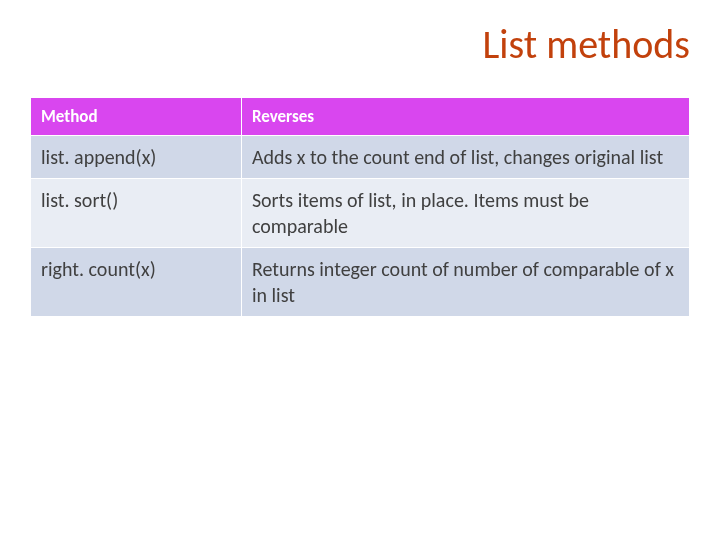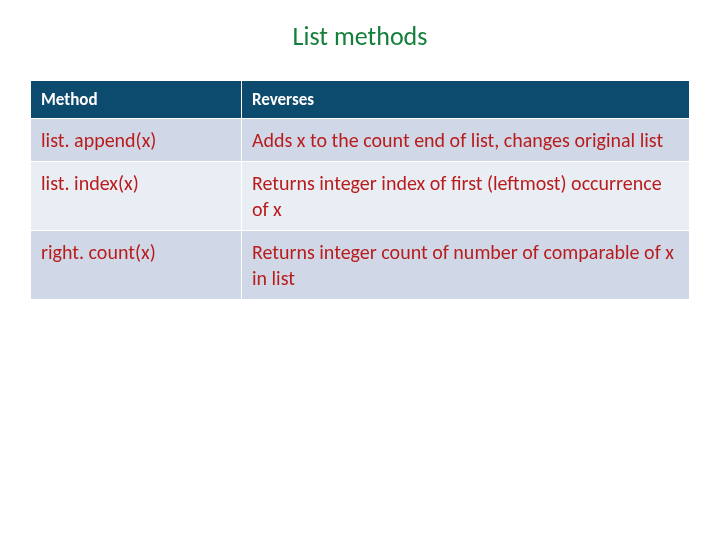--- a/index.html
+++ b/index.html
@@ -5,46 +5,46 @@
   * { margin: 0; padding: 0; box-sizing: border-box; }
   body {
     width: 720px;
     height: 540px;
     background: #ffffff;
     font-family: Calibri, "Segoe UI", Arial, sans-serif;
     padding: 20px 30px;
     color: #000;
   }
   .title {
-    text-align: center;
-    font-size: 26px;
+    text-align: right;
+    font-size: 40px;
     font-weight: 400;
     margin-bottom: 28px;
-    color: #15803d;
+    color: #c2410c;
   }
   .tbl {
     width: 100%;
     border-collapse: collapse;
   }
   .tbl th {
-    background: #0c4a6e;
+    background: #d946ef;
     color: #ffffff;
     font-weight: 700;
     text-align: left;
     padding: 8px 10px;
     font-size: 17px;
     border: 1px solid #ffffff;
   }
   .tbl td {
     padding: 8px 10px;
     font-size: 20px;
     border: 1px solid #ffffff;
     vertical-align: top;
     line-height: 1.3;
-    color: #b91c1c;
+    color: #404040;
   }
   .col-method { width: 32%; }
   .row-band-a td { background: #d0d8e8; }
   .row-band-b td { background: #e9edf4; }
 </style>
 </head>
 <body>
 
 <h1 class="title">List methods</h1>
 
@@ -54,21 +54,21 @@
       <th class="col-method">Method</th>
       <th>Reverses</th>
     </tr>
   </thead>
   <tbody>
     <tr class="row-band-a">
       <td>list. append(x)</td>
       <td>Adds x to the count end of list, changes original list</td>
     </tr>
     <tr class="row-band-b">
-      <td>list. index(x)</td>
-      <td>Returns integer index of first (leftmost) occurrence of x</td>
+      <td>list. sort()</td>
+      <td>Sorts items of list, in place. Items must be comparable</td>
     </tr>
     <tr class="row-band-a">
       <td>right. count(x)</td>
       <td>Returns integer count of number of comparable of x in list</td>
     </tr>
   </tbody>
 </table>
 
 </body></html>

